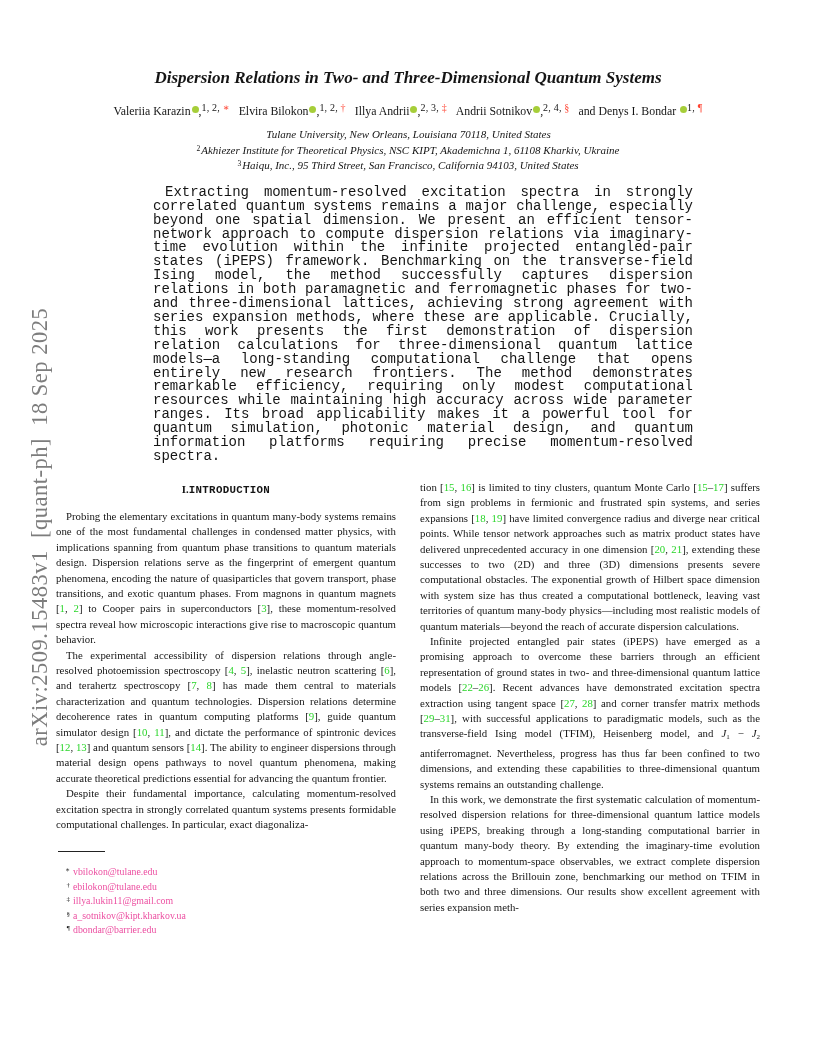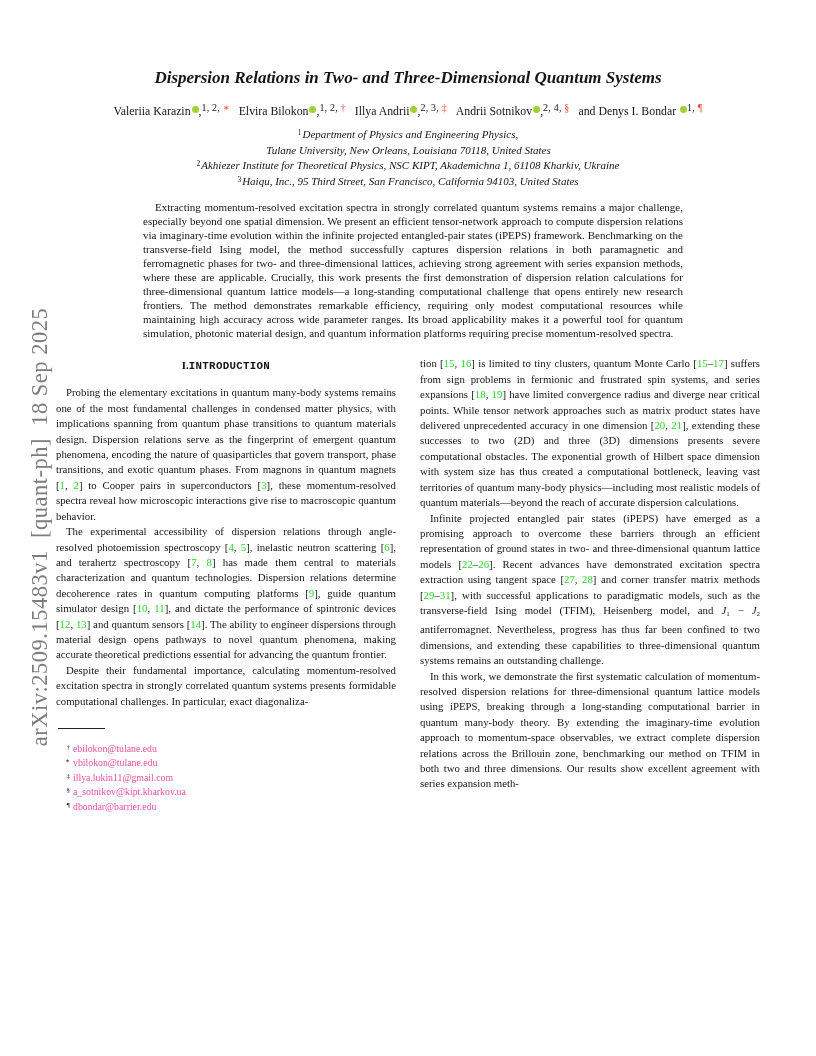--- a/index.html
+++ b/index.html
@@ -13,22 +13,22 @@
   .title{margin:68px 40px 12px;text-align:center;font-size:17px;font-weight:bold;line-height:20px;font-style:italic;}
   .authors{margin:13px 20px 0;text-align:center;font-size:11.8px;line-height:14px;}
   .author{margin:0 3px;white-space:nowrap;}
   .orcid{display:inline-block;width:7px;height:7px;border-radius:50%;
     background:#a6ce39;vertical-align:2px;margin-left:1px;}
   sup.au-sup{font-size:10px;vertical-align:4px;letter-spacing:.2px;}
   .mark{color:#ff4433;}
   .affils{margin-top:8px;text-align:center;font-style:italic;font-size:11px;line-height:14.6px;}
   .affils sup{font-size:7.5px;font-style:normal;vertical-align:3px;margin-right:1px;}
   
-  .abstract{width:540px;margin:13px auto 0;position:relative;left:5px;
-    text-align:justify;font-size:11px;line-height:13.9px;text-indent:12px;}
+  .abstract{width:540px;margin:13px auto 0;position:relative;left:15px;
+    text-align:justify;font-size:14px;line-height:13.9px;text-indent:12px;font-family:Liberation Mono, monospace;}
   
   .columns{display:flex;gap:24px;margin:16px 56px 0;}
   .col{width:340px;}
   .sec-head{margin:3px 0 13px;text-align:center;font-size:10.8px;font-weight:bold;}
   .sec-head .sec-gap{letter-spacing:.3px;font-family:Liberation Mono, monospace;}
   .col p{margin:0;text-align:justify;font-size:10.8px;line-height:15.4px;}
   .col p.indent{text-indent:10px;}
   .ref{color:#2ad52a;}
   .mvar{font-style:italic;}
   .msub{font-size:7px;vertical-align:-2px;}
@@ -49,39 +49,38 @@
 
   <div class="authors">
     <span class="author"><span>Valeriia Karazin</span><span class="orcid"></span><span>,</span><sup class="au-sup"><span>1, 2, </span><span class="mark">∗</span></sup></span>
     <span class="author"><span>Elvira Bilokon</span><span class="orcid"></span><span>,</span><sup class="au-sup"><span>1, 2, </span><span class="mark">†</span></sup></span>
     <span class="author"><span>Illya Andrii</span><span class="orcid"></span><span>,</span><sup class="au-sup"><span>2, 3, </span><span class="mark">‡</span></sup></span>
     <span class="author"><span>Andrii Sotnikov</span><span class="orcid"></span><span>,</span><sup class="au-sup"><span>2, 4, </span><span class="mark">§</span></sup></span>
     <span class="author"><span>and Denys I. Bondar </span><span class="orcid"></span><span></span><sup class="au-sup"><span>1, </span><span class="mark">¶</span></sup></span>
   </div>
 
   <div class="affils">
-    <div><sup>1</sup><span>Department of Physics and Engineering Physics,</span></div>
     <div><sup></sup><span>Tulane University, New Orleans, Louisiana 70118, United States</span></div>
     <div><sup>2</sup><span>Akhiezer Institute for Theoretical Physics, NSC KIPT, Akademichna 1, 61108 Kharkiv, Ukraine</span></div>
     <div><sup>3</sup><span>Haiqu, Inc., 95 Third Street, San Francisco, California 94103, United States</span></div>
   </div>
 
   <div class="abstract">Extracting momentum-resolved excitation spectra in strongly correlated quantum systems remains a major challenge, especially beyond one spatial dimension. We present an efficient tensor-network approach to compute dispersion relations via imaginary-time evolution within the infinite projected entangled-pair states (iPEPS) framework. Benchmarking on the transverse-field Ising model, the method successfully captures dispersion relations in both paramagnetic and ferromagnetic phases for two- and three-dimensional lattices, achieving strong agreement with series expansion methods, where these are applicable. Crucially, this work presents the first demonstration of dispersion relation calculations for three-dimensional quantum lattice models—a long-standing computational challenge that opens entirely new research frontiers. The method demonstrates remarkable efficiency, requiring only modest computational resources while maintaining high accuracy across wide parameter ranges. Its broad applicability makes it a powerful tool for quantum simulation, photonic material design, and quantum information platforms requiring precise momentum-resolved spectra.</div>
 
   <div class="columns">
     <div class="col">
       <h2 class="sec-head"><span>I.</span><span class="sec-gap">INTRODUCTION</span></h2>
       <p class="indent">Probing the elementary excitations in quantum many-body systems remains one of the most fundamental challenges in condensed matter physics, with implications spanning from quantum phase transitions to quantum materials design. Dispersion relations serve as the fingerprint of emergent quantum phenomena, encoding the nature of quasiparticles that govern transport, phase transitions, and exotic quantum phases. From magnons in quantum magnets [<span class="ref">1</span>, <span class="ref">2</span>] to Cooper pairs in superconductors [<span class="ref">3</span>], these momentum-resolved spectra reveal how microscopic interactions give rise to macroscopic quantum behavior.</p>
       <p class="indent">The experimental accessibility of dispersion relations through angle-resolved photoemission spectroscopy [<span class="ref">4</span>, <span class="ref">5</span>], inelastic neutron scattering [<span class="ref">6</span>], and terahertz spectroscopy [<span class="ref">7</span>, <span class="ref">8</span>] has made them central to materials characterization and quantum technologies. Dispersion relations determine decoherence rates in quantum computing platforms [<span class="ref">9</span>], guide quantum simulator design [<span class="ref">10</span>, <span class="ref">11</span>], and dictate the performance of spintronic devices [<span class="ref">12</span>, <span class="ref">13</span>] and quantum sensors [<span class="ref">14</span>]. The ability to engineer dispersions through material design opens pathways to novel quantum phenomena, making accurate theoretical predictions essential for advancing the quantum frontier.</p>
       <p class="indent">Despite their fundamental importance, calculating momentum-resolved excitation spectra in strongly correlated quantum systems presents formidable computational challenges.  In particular, exact diagonaliza-</p>
 
       <hr class="fnrule">
       <div class="footnotes">
+        <div><span class="fn-sym">∗</span><span class="email">vbilokon@tulane.edu</span></div>
         <div><span class="fn-sym">†</span><span class="email">ebilokon@tulane.edu</span></div>
-        <div><span class="fn-sym">∗</span><span class="email">vbilokon@tulane.edu</span></div>
         <div><span class="fn-sym">‡</span><span class="email">illya.lukin11@gmail.com</span></div>
         <div><span class="fn-sym">§</span><span class="email">a_sotnikov@kipt.kharkov.ua</span></div>
         <div><span class="fn-sym">¶</span><span class="email">dbondar@barrier.edu</span></div>
       </div>
     </div>
 
     <div class="col">
       <p>tion [<span class="ref">15</span>, <span class="ref">16</span>] is limited to tiny clusters, quantum Monte Carlo [<span class="ref">15</span>–<span class="ref">17</span>] suffers from sign problems in fermionic and frustrated spin systems, and series expansions [<span class="ref">18</span>, <span class="ref">19</span>] have limited convergence radius and diverge near critical points.  While tensor network approaches such as matrix product states have delivered unprecedented accuracy in one dimension [<span class="ref">20</span>, <span class="ref">21</span>], extending these successes to two (2D) and three (3D) dimensions presents severe computational obstacles. The exponential growth of Hilbert space dimension with system size has thus created a computational bottleneck, leaving vast territories of quantum many-body physics—including most realistic models of quantum materials—beyond the reach of accurate dispersion calculations.</p>
       <p class="indent">Infinite projected entangled pair states (iPEPS) have emerged as a promising approach to overcome these barriers through an efficient representation of ground states in two- and three-dimensional quantum lattice models [<span class="ref">22</span>–<span class="ref">26</span>].  Recent advances have demonstrated excitation spectra extraction using tangent space [<span class="ref">27</span>, <span class="ref">28</span>] and corner transfer matrix methods [<span class="ref">29</span>–<span class="ref">31</span>], with successful applications to paradigmatic models, such as the transverse-field Ising model (TFIM), Heisenberg model, and <span class="mvar">J</span><span class="msub">1</span> − <span class="mvar">J</span><span class="msub">2</span> antiferromagnet. Nevertheless, progress has thus far been confined to two dimensions, and extending these capabilities to three-dimensional quantum systems remains an outstanding challenge.</p>
       <p class="indent">In this work, we demonstrate the first systematic calculation of momentum-resolved dispersion relations for three-dimensional quantum lattice models using iPEPS, breaking through a long-standing computational barrier in quantum many-body theory.  By extending the imaginary-time evolution approach to momentum-space observables, we extract complete dispersion relations across the Brillouin zone, benchmarking our method on TFIM in both two and three dimensions.  Our results show excellent agreement with series expansion meth-</p>

